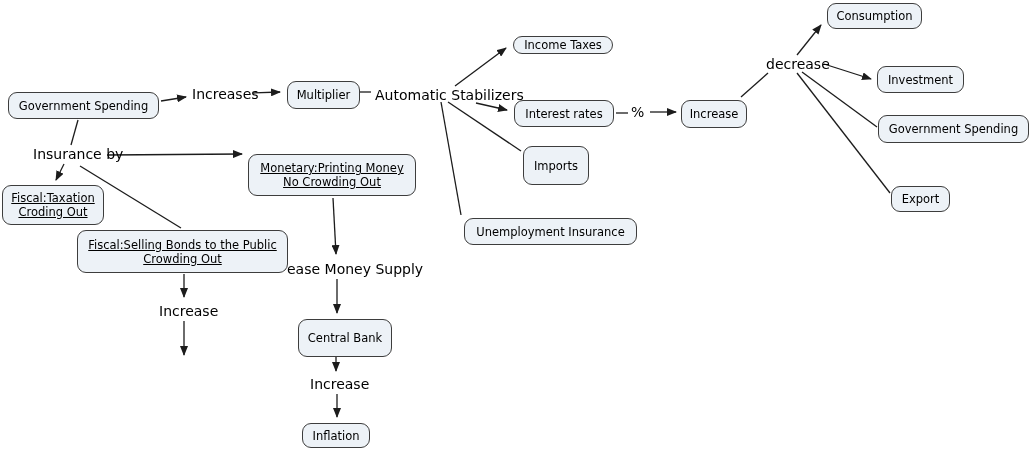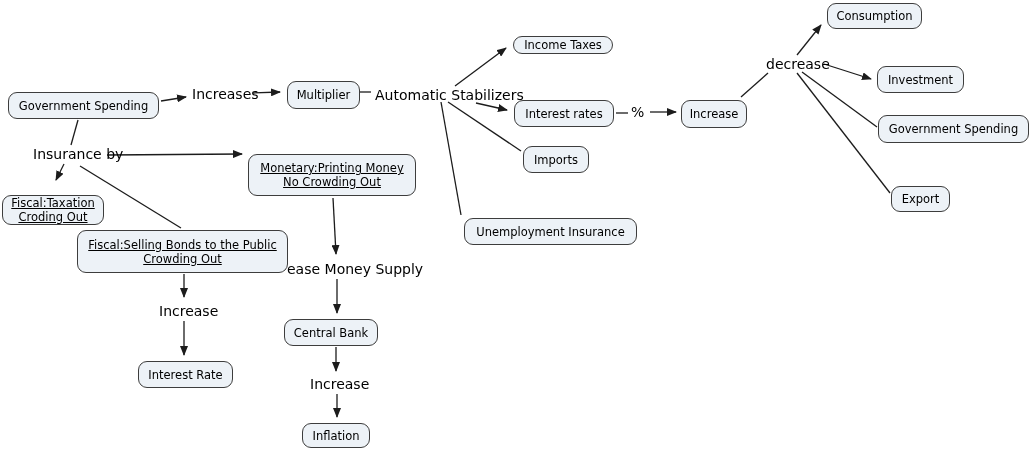--- a/index.html
+++ b/index.html
@@ -94,48 +94,47 @@
   </svg>
 
   <div class="node" style="left:8px;top:92px;width:151px;height:27px">Government Spending</div>
 
   <div class="node" style="left:287px;top:81px;width:73px;height:28px">Multiplier</div>
 
   <div class="node" style="left:513px;top:36px;width:100px;height:18px">Income Taxes</div>
 
   <div class="node" style="left:514px;top:100px;width:100px;height:27px">Interest rates</div>
 
-  <div class="node" style="left:523px;top:146px;width:66px;height:27px">Imports</div>
+  <div class="node" style="left:523px;top:146px;width:66px;height:39px">Imports</div>
 
   <div class="node" style="left:464px;top:218px;width:173px;height:27px">Unemployment Insurance</div>
 
   <div class="node" style="left:681px;top:100px;width:66px;height:28px">Increase</div>
 
   <div class="node" style="left:827px;top:3px;width:95px;height:26px">Consumption</div>
 
   <div class="node" style="left:877px;top:66px;width:87px;height:27px">Investment</div>
 
   <div class="node" style="left:878px;top:115px;width:151px;height:28px">Government Spending</div>
 
   <div class="node" style="left:891px;top:186px;width:59px;height:26px">Export</div>
 
-  <div class="node multi" style="left:2px;top:195px;width:102px;height:30px">Fiscal:Taxation
+  <div class="node multi" style="left:2px;top:185px;width:102px;height:40px">Fiscal:Taxation
 Croding Out</div>
 
   <div class="node multi" style="left:77px;top:230px;width:211px;height:43px">Fiscal:Selling Bonds to the Public
 Crowding Out</div>
 
   <div class="node multi" style="left:248px;top:154px;width:168px;height:42px">Monetary:Printing Money
 No Crowding Out</div>
 
-  <div class="node" style="left:284px;top:319px;width:94px;height:27px">Central Bank</div>
+  <div class="node" style="left:298px;top:319px;width:94px;height:38px">Central Bank</div>
 
   <div class="node" style="left:302px;top:423px;width:68px;height:25px">Inflation</div>
 
-  <div class="node" style="left:138px;top:361px;width:95px;height:27px">Interest Rate</div>
 
   <div class="lbl" style="left:192px;top:87px">Increases</div>
 
   <div class="lbl" style="left:375px;top:88px">Automatic Stabilizers</div>
 
   <div class="lbl" style="left:631px;top:105px">%</div>
 
   <div class="lbl" style="left:766px;top:57px">decrease</div>
 
   <div class="lbl" style="left:33px;top:147px">Insurance by</div>

